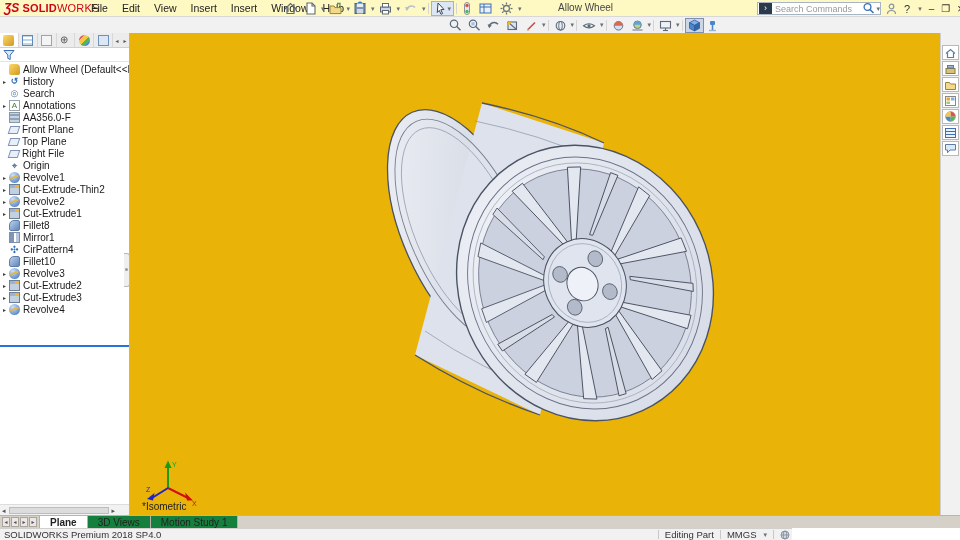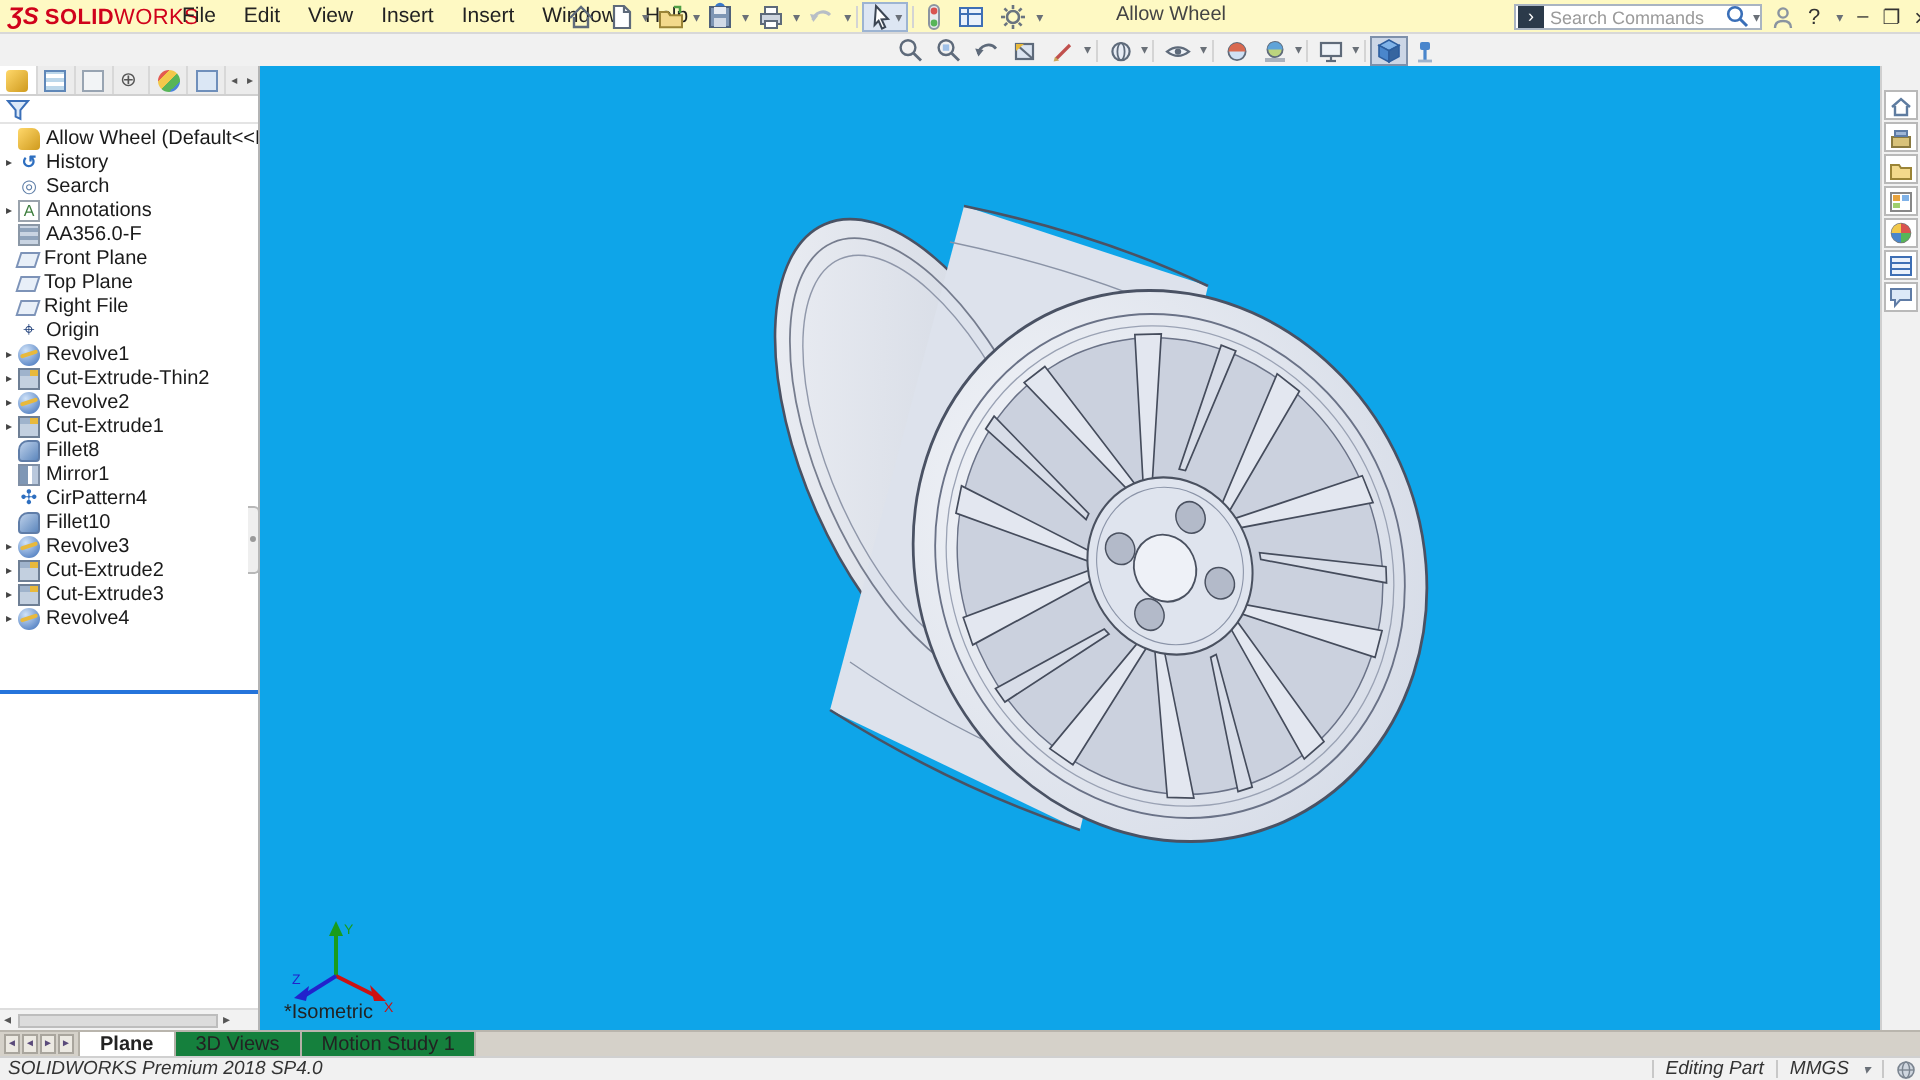--- a/index.html
+++ b/index.html
@@ -70,35 +70,35 @@
   .ti-fillet { background:linear-gradient(135deg,#bcd0ea,#5d87bd); border-radius:5px 2px 2px 2px; border:1px solid #5f7da8; }
   .ti-mirror { background:linear-gradient(90deg,#7f97b5 0 4px,#fff 4px 6px,#b9c8dc 6px); border:1px solid #7f8fa5; }
   .ti-cirpattern::before { content:"✣"; color:#2e6fc0; font-size:10px; }
   #rollback { position:absolute; left:0; right:0; height:2px; background:#2574db; }
   #splitter { position:absolute; left:124px; top:253px; width:6px; height:34px; background:#efefef; border:1px solid #b8b8b8; border-left:none; border-radius:0 3px 3px 0; }
   #splitter::after { content:""; position:absolute; left:1px; top:14px; width:3px; height:3px; background:#9a9a9a; border-radius:50%; }
   #hscroll { position:absolute; left:0; bottom:0; height:11px; width:129px; background:#f2f2f2; border-top:1px solid #ddd; }
   #hscroll .sa { position:absolute; top:1px; font-size:7px; color:#555; line-height:9px; }
   #hthumb { position:absolute; left:9px; top:2px; width:100px; height:7px; background:#dcdcdc; border:1px solid #bdbdbd; }
 
-  #viewport { position:absolute; left:130px; top:33px; width:810px; height:482px; background:#0ea5e9; overflow:hidden; }
+  #viewport { position:absolute; left:130px; top:33px; width:810px; height:482px; background:#eab308; overflow:hidden; }
   #viewlabel { position:absolute; left:12px; top:468px; font-size:10px; color:#222; }
   #wheelsvg { position:absolute; left:0; top:0; pointer-events:none; }
   #triad { position:absolute; left:16px; top:425px; }
 
   #taskpane { position:absolute; left:940px; top:33px; width:20px; height:482px; background:#f1f1f1; border-left:1px solid #cfcfcf; padding-top:12px; }
   .tpbtn { width:17px; height:15px; background:#fff; border:1px solid #b9b9b9; display:flex; align-items:center; justify-content:center; margin:0 auto 1px auto; }
 
   
   #tabstrip { position:absolute; left:0; top:515px; width:960px; height:13px; background:#d5d1c9; border-top:1px solid #b9b5ad; display:flex; align-items:stretch; }
   #tabnav { display:flex; align-items:center; gap:1px; padding:0 2px; }
   .nb { width:8px; height:10px; background:#ece9e2; border:1px solid #a9a59d; font-size:5px; color:#5a4a7a; display:flex; align-items:center; justify-content:center; }
   .dtab { padding:0 10px; font-size:10px; color:#222; display:flex; align-items:center; border-right:1px solid #b5b1a8; background:#15803d; }
   .dtab.activetab { background:#fff; font-weight:bold; border-left:1px solid #b5b1a8; }
-  #statusbar { position:absolute; left:0; top:528px; width:960px; height:12px; background:#f1f1f1; border-top:1px solid #d0d0d0; font-size:9.5px; color:#333;font-style:italic; }
+  #statusbar { position:absolute; left:0; top:528px; width:792px; height:12px; background:#f1f1f1; border-top:1px solid #d0d0d0; font-size:9.5px; color:#333; }
   #sbleft { position:absolute; left:4px; top:0px; line-height:11px; }
   #sbright { position:absolute; right:2px; top:0; height:11px; display:flex; align-items:center; gap:6px; }
   .ssep { width:1px; height:9px; background:#c8c8c8; }
   svg { display:block; }
 </style>
 </head>
 <body>
 
 <div id="titlebar">
   <div id="logo"><span class="ds">ƷS</span> <span class="solid">SOLID</span><span class="works">WORKS</span></div>

